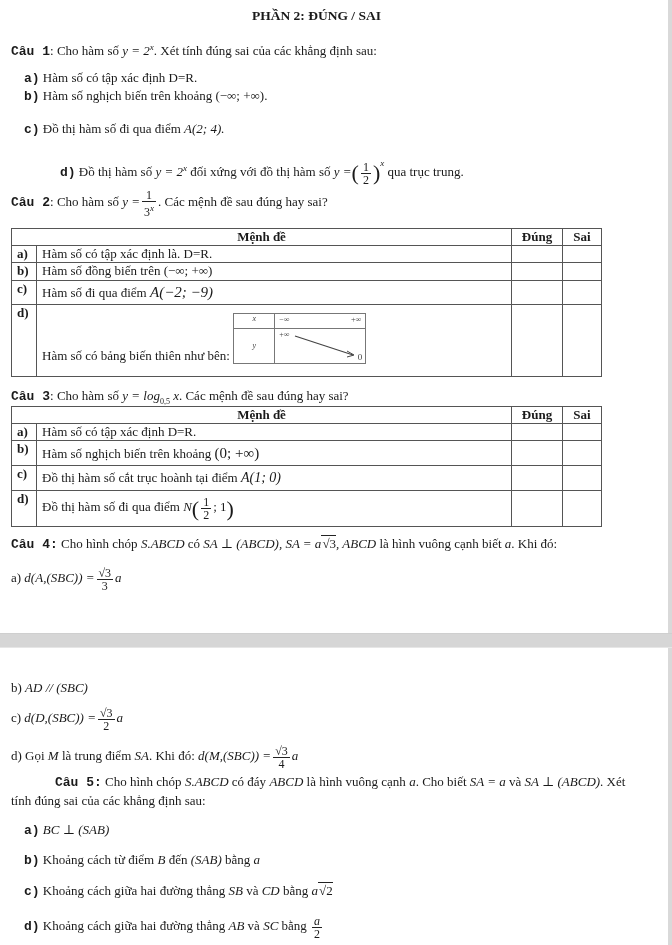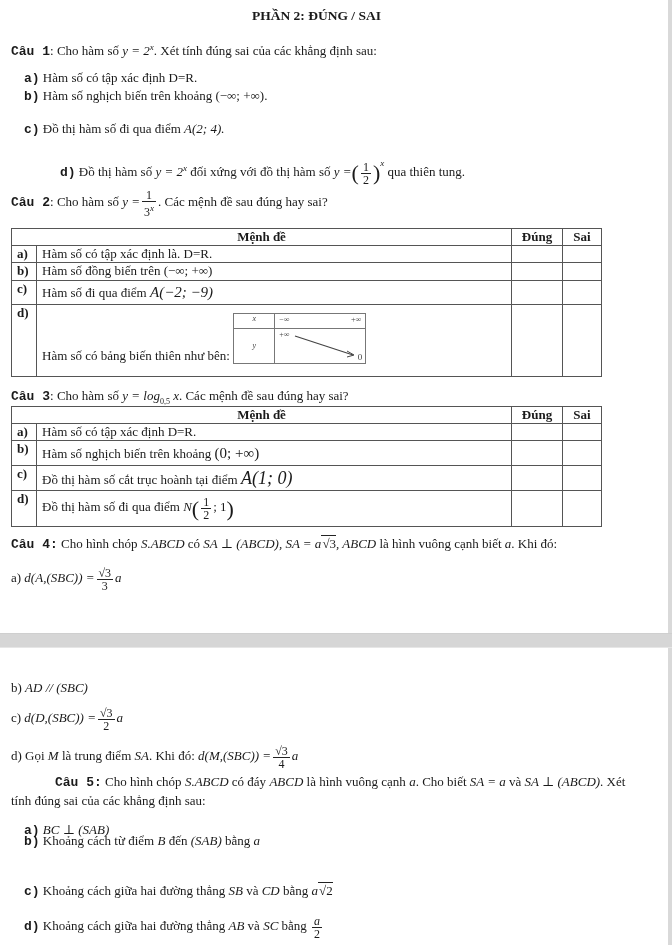--- a/index.html
+++ b/index.html
@@ -48,21 +48,21 @@
 <div class="t" style="left:24px; top:70px;">
   <b>a)</b> <span>Hàm số có tập xác định D=R.</span>
 </div>
 <div class="t" style="left:24px; top:88px;">
   <b>b)</b> <span>Hàm số nghịch biến trên khoảng </span><span>(−∞; +∞).</span>
 </div>
 <div class="t" style="left:24px; top:121px;">
   <b>c)</b> <span>Đồ thị hàm số đi qua điểm </span><i class="m">A(2; 4).</i>
 </div>
 <div class="t" style="left:24px; top:155px;margin-left:36px;">
-  <b>d)</b> <span>Đồ thị hàm số </span><i class="m">y = 2</i><sup><i>x</i></sup><span> đối xứng với đồ thị hàm số </span><i class="m">y =</i><span class="paren">(</span><span class="frac"><span class="num">1</span><span class="den">2</span></span><span class="paren">)</span><sup style="vertical-align:10px"><i>x</i></sup><span> qua thiên tung.</span>
+  <b>d)</b> <span>Đồ thị hàm số </span><i class="m">y = 2</i><sup><i>x</i></sup><span> đối xứng với đồ thị hàm số </span><i class="m">y =</i><span class="paren">(</span><span class="frac"><span class="num">1</span><span class="den">2</span></span><span class="paren">)</span><sup style="vertical-align:10px"><i>x</i></sup><span> qua trục trung.</span>
 </div>
 
 <div class="t" style="left:11px; top:189px;">
   <b>Câu 2</b><span>: Cho hàm số </span><i class="m">y =</i><span class="frac"><span class="num">1</span><span class="den"><span>3</span><sup><i>x</i></sup></span></span><span>. Các mệnh đề sau đúng hay sai?</span>
 </div>
 
 <table class="tf" style="left:11px; top:228px; width:591px;">
   <tbody>
       <tr style="height:17px;">
     <th colspan="2">Mệnh đề</th>
@@ -136,21 +136,21 @@
         <td></td>
   </tr>
   <tr style="height:25px;">
     <td class="lbl">b)</td>
     <td style="vertical-align:middle;"><span>Hàm số nghịch biến trên khoảng </span><span style="font-size:15px;">(0; +∞)</span></td>
     <td></td>
         <td></td>
   </tr>
   <tr style="height:25px;">
     <td class="lbl">c)</td>
-    <td style="vertical-align:middle;"><span>Đồ thị hàm số cắt trục hoành tại điểm </span><i class="m" style="font-size:18px;">A(1; 0)</i></td>
+    <td style="vertical-align:middle;"><span>Đồ thị hàm số cắt trục hoành tại điểm </span><i class="m" style="font-size:14px;">A(1; 0)</i></td>
     <td></td>
         <td></td>
   </tr>
   <tr style="height:36px;">
     <td class="lbl">d)</td>
     <td style="vertical-align:middle;"><span>Đồ thị hàm số đi qua điểm </span><i class="m">N</i><span class="paren">(</span><span class="frac"><span class="num">1</span><span class="den">2</span></span><span>; 1</span><span class="paren">)</span></td>
     <td></td>
         <td></td>
   </tr>
 </tbody>
@@ -174,21 +174,21 @@
 </div>
 
 <div class="t" style="left:11px; top:774px;margin-left:44px;">
   <b>Câu 5:</b><span> Cho hình chóp </span><i class="m">S.ABCD</i><span> có đáy </span><i class="m">ABCD</i><span> là hình vuông cạnh </span><i class="m">a</i><span>. Cho biết </span><i class="m">SA = a</i><span> và </span><i class="m">SA ⊥ (ABCD)</i><span>. Xét</span>
 </div>
 <div class="t" style="left:11px; top:793px;">tính đúng sai của các khẳng định sau:</div>
 
 <div class="t" style="left:24px; top:822px;">
   <b>a)</b> <i class="m">BC ⊥ (SAB)</i>
 </div>
-<div class="t" style="left:24px; top:833px;">
+<div class="t" style="left:24px; top:852px;">
   <b>b)</b> <span>Khoảng cách từ điểm </span><i class="m">B</i><span> đến </span><i class="m">(SAB)</i><span> bằng </span><i class="m">a</i>
 </div>
 <div class="t" style="left:24px; top:883px;">
   <b>c)</b> <span>Khoảng cách giữa hai đường thẳng </span><i class="m">SB</i><span> và </span><i class="m">CD</i><span> bằng </span><i class="m">a</i><span class="sqrt">√<span>2</span></span>
 </div>
 <div class="t" style="left:24px; top:915px;">
   <b>d)</b> <span>Khoảng cách giữa hai đường thẳng </span><i class="m">AB</i><span> và </span><i class="m">SC</i><span> bằng </span><span class="frac"><i class="num">a</i><span class="den">2</span></span>
 </div>
 
 </body></html>

